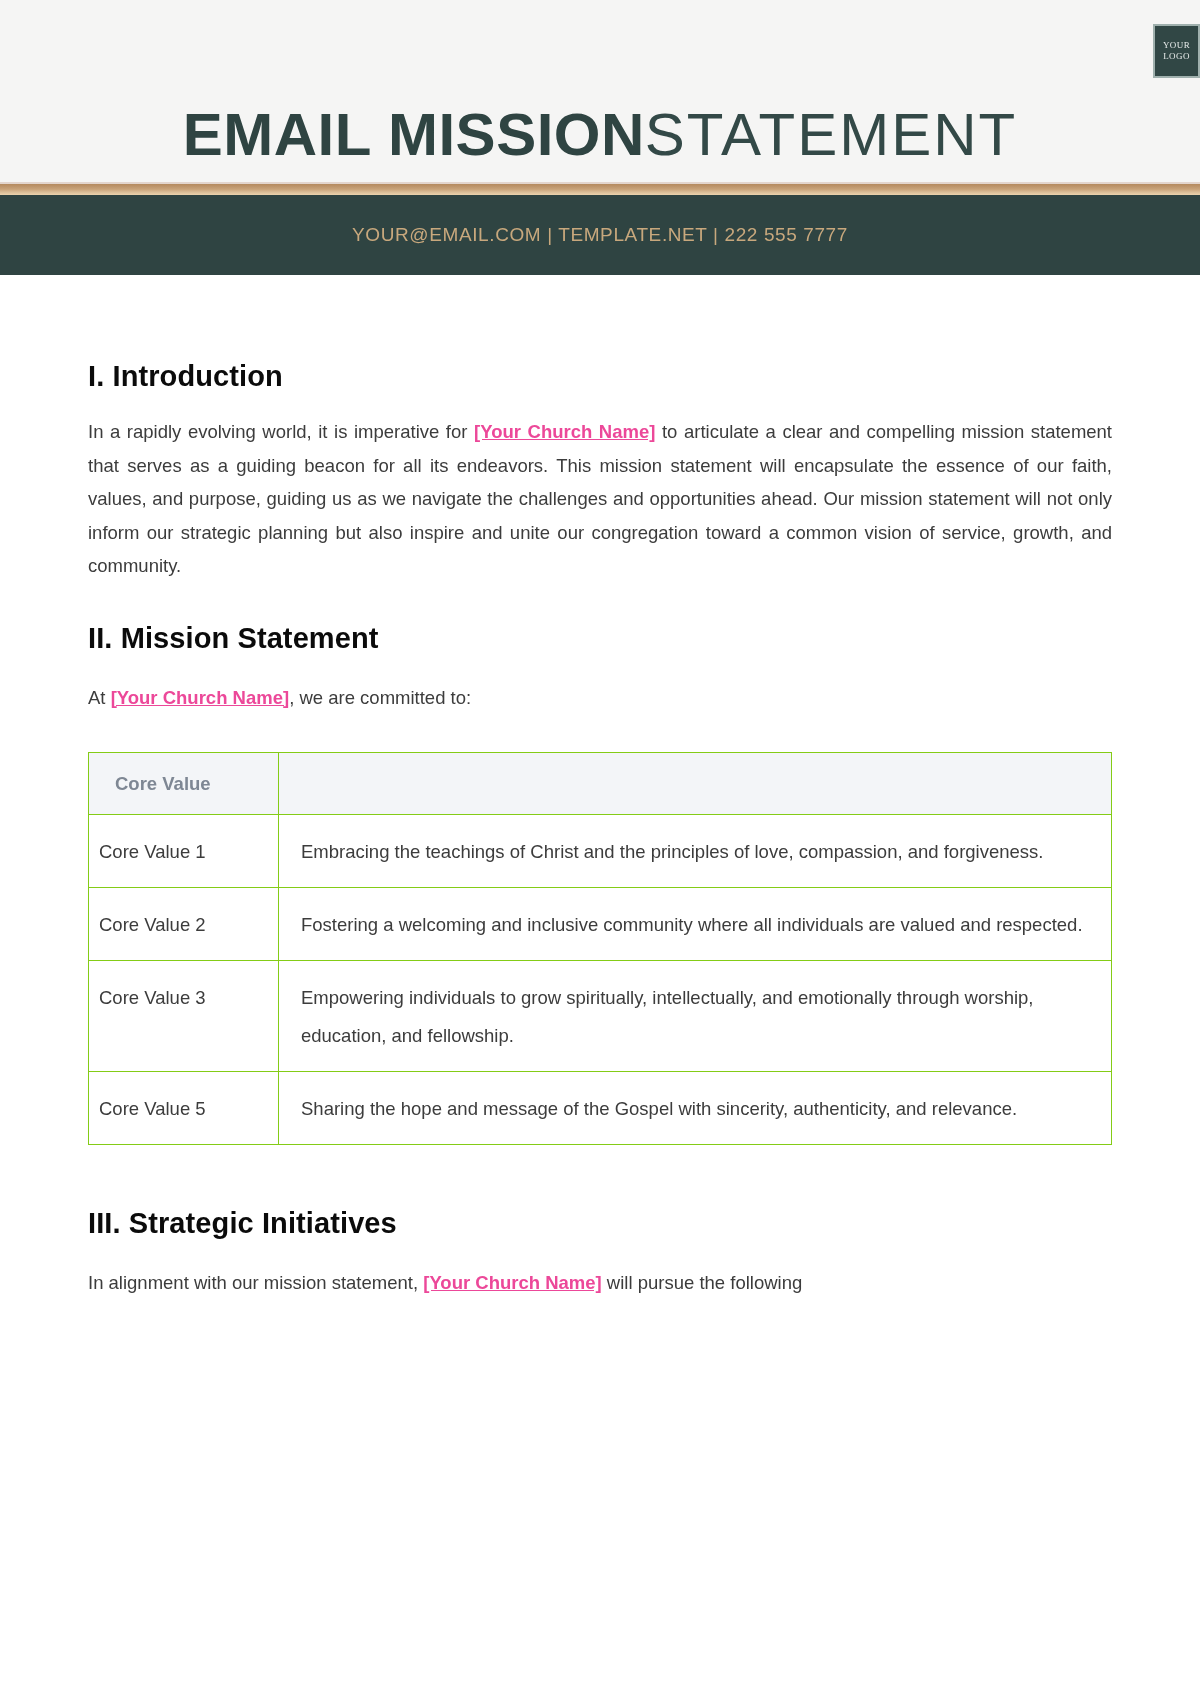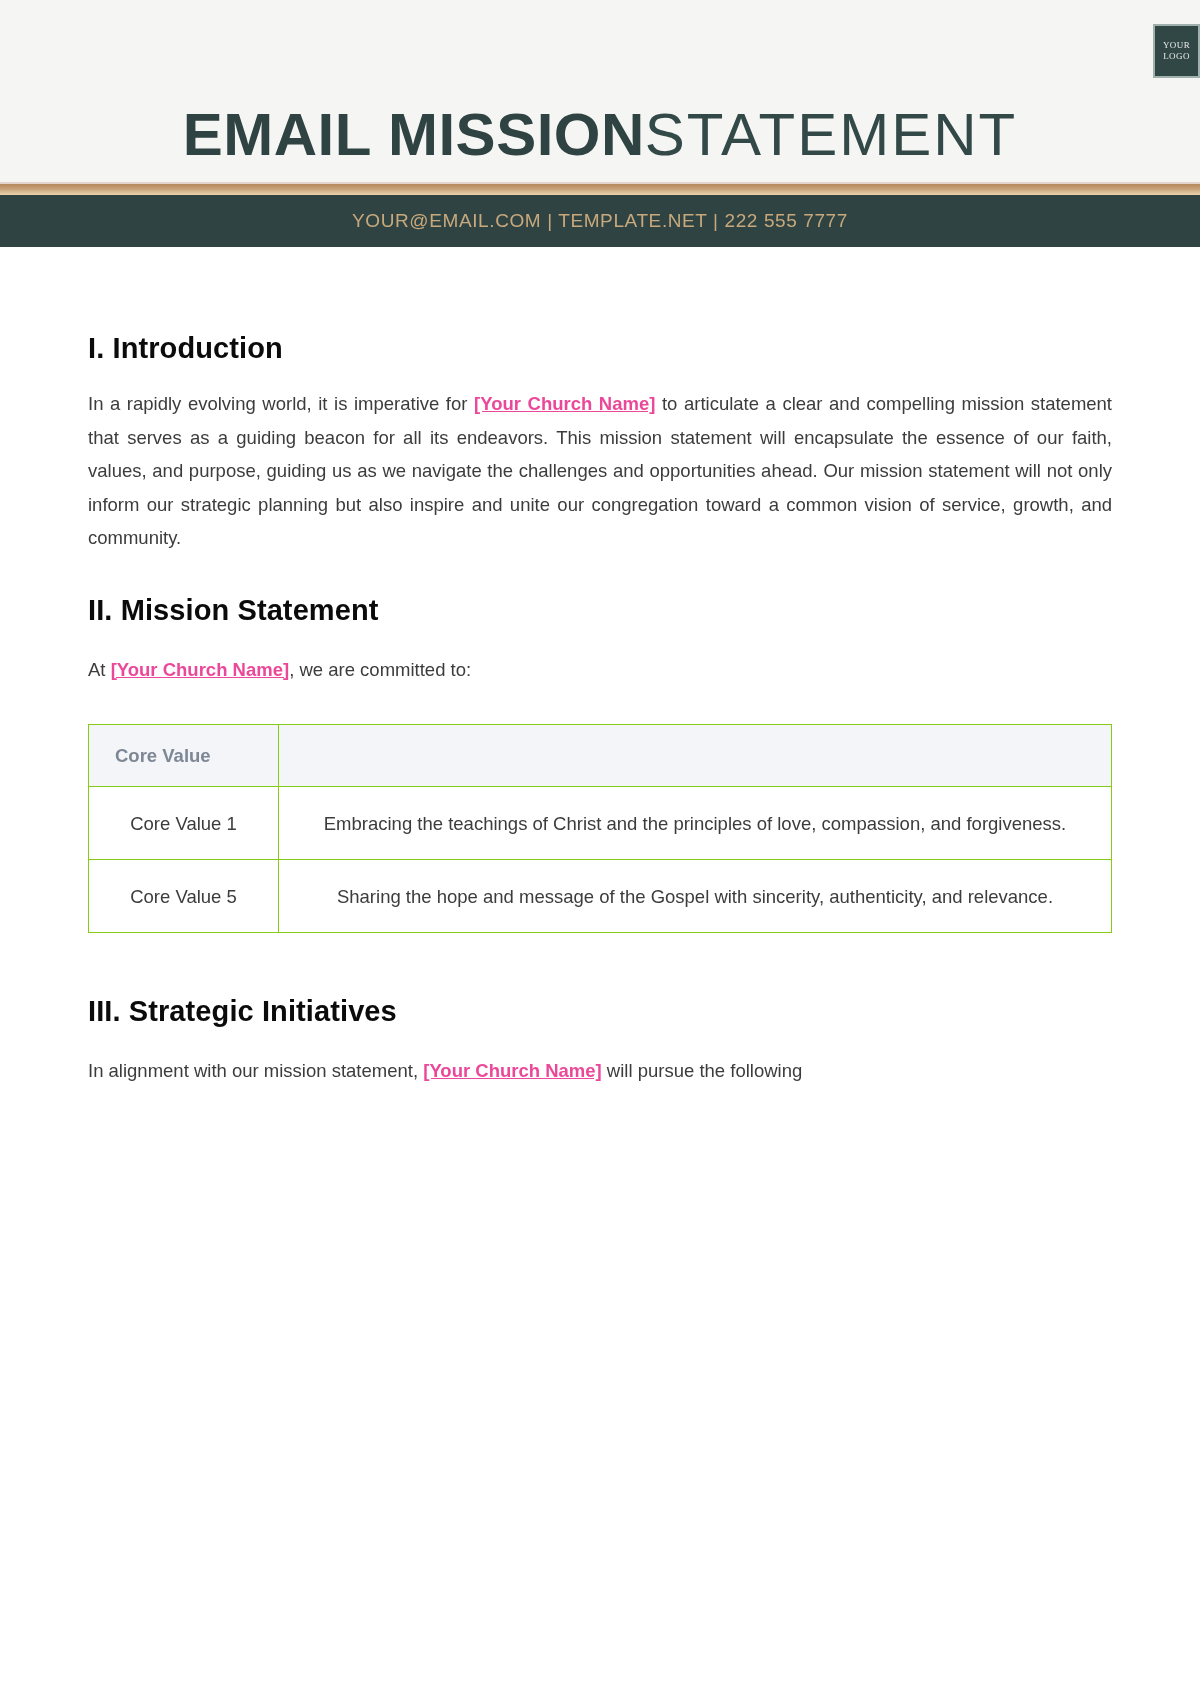--- a/index.html
+++ b/index.html
@@ -78,21 +78,21 @@
       #bd946a 22%,
       #c9a379 48%,
       #d9bc96 72%,
       #ecd3ad 100%);
     border-top: 2px solid #e3d5cd;
   }
 
   
   .contact-bar {
     width: 1200px;
-    height: 52px;
+    height: 80px;
     background: #2f4442;
     display: flex;
     align-items: center;
     justify-content: center;
   }
 
   .contact-text {
     font-family: "Liberation Sans Narrow", "Liberation Sans", sans-serif;
     font-size: 19px;
     font-weight: 400;
@@ -171,21 +171,20 @@
   }
 
   .values-table thead th.col-label { width: 190px; }
 
   .values-table tbody td {
     padding: 18px 22px 16px 6px;
     font-family: "Liberation Sans", sans-serif;
     font-size: 18.5px;
     line-height: 38px;
     color: #3c3c3c;
-    text-align: center;
   }
 
   .values-table tbody td.cell-label {
     width: 190px;
     padding-left: 10px;
     padding-right: 10px;
   }
 
   .values-table tbody td.cell-desc {
     padding-left: 22px;
@@ -232,20 +231,28 @@
         <th class="col-label">Core Value</th>
         <th class="col-desc"></th>
       </tr>
     </thead>
     <tbody>
       <tr>
         <td class="cell-label">Core Value 1</td>
         <td class="cell-desc">Embracing the teachings of Christ and the principles of love, compassion, and forgiveness.</td>
       </tr>
       <tr>
+        <td class="cell-label">Core Value 2</td>
+        <td class="cell-desc">Fostering a welcoming and inclusive community where all individuals are valued and respected.</td>
+      </tr>
+      <tr>
+        <td class="cell-label">Core Value 3</td>
+        <td class="cell-desc">Empowering individuals to grow spiritually, intellectually, and emotionally through worship, education, and fellowship.</td>
+      </tr>
+      <tr>
         <td class="cell-label">Core Value 5</td>
         <td class="cell-desc">Sharing the hope and message of the Gospel with sincerity, authenticity, and relevance.</td>
       </tr>
     </tbody>
   </table>
 
   <h2 class="section-heading h-strategic">III. Strategic Initiatives</h2>
 
   <p class="body-text lead-in"><span>In alignment with our mission statement, </span><b>[Your Church Name]</b><span> will pursue the following</span></p>
 

